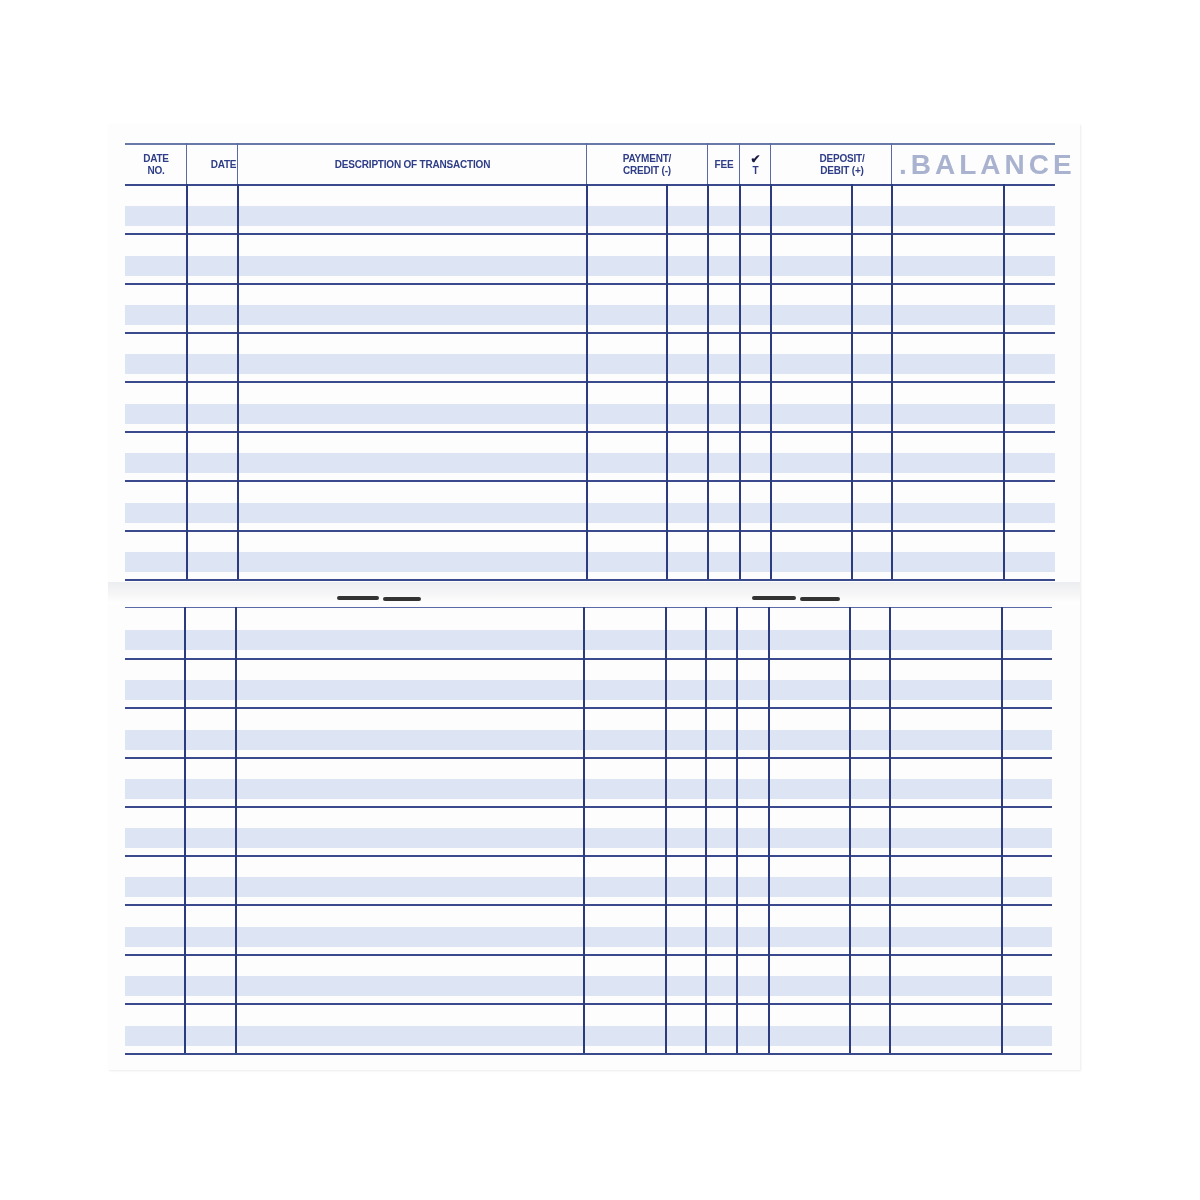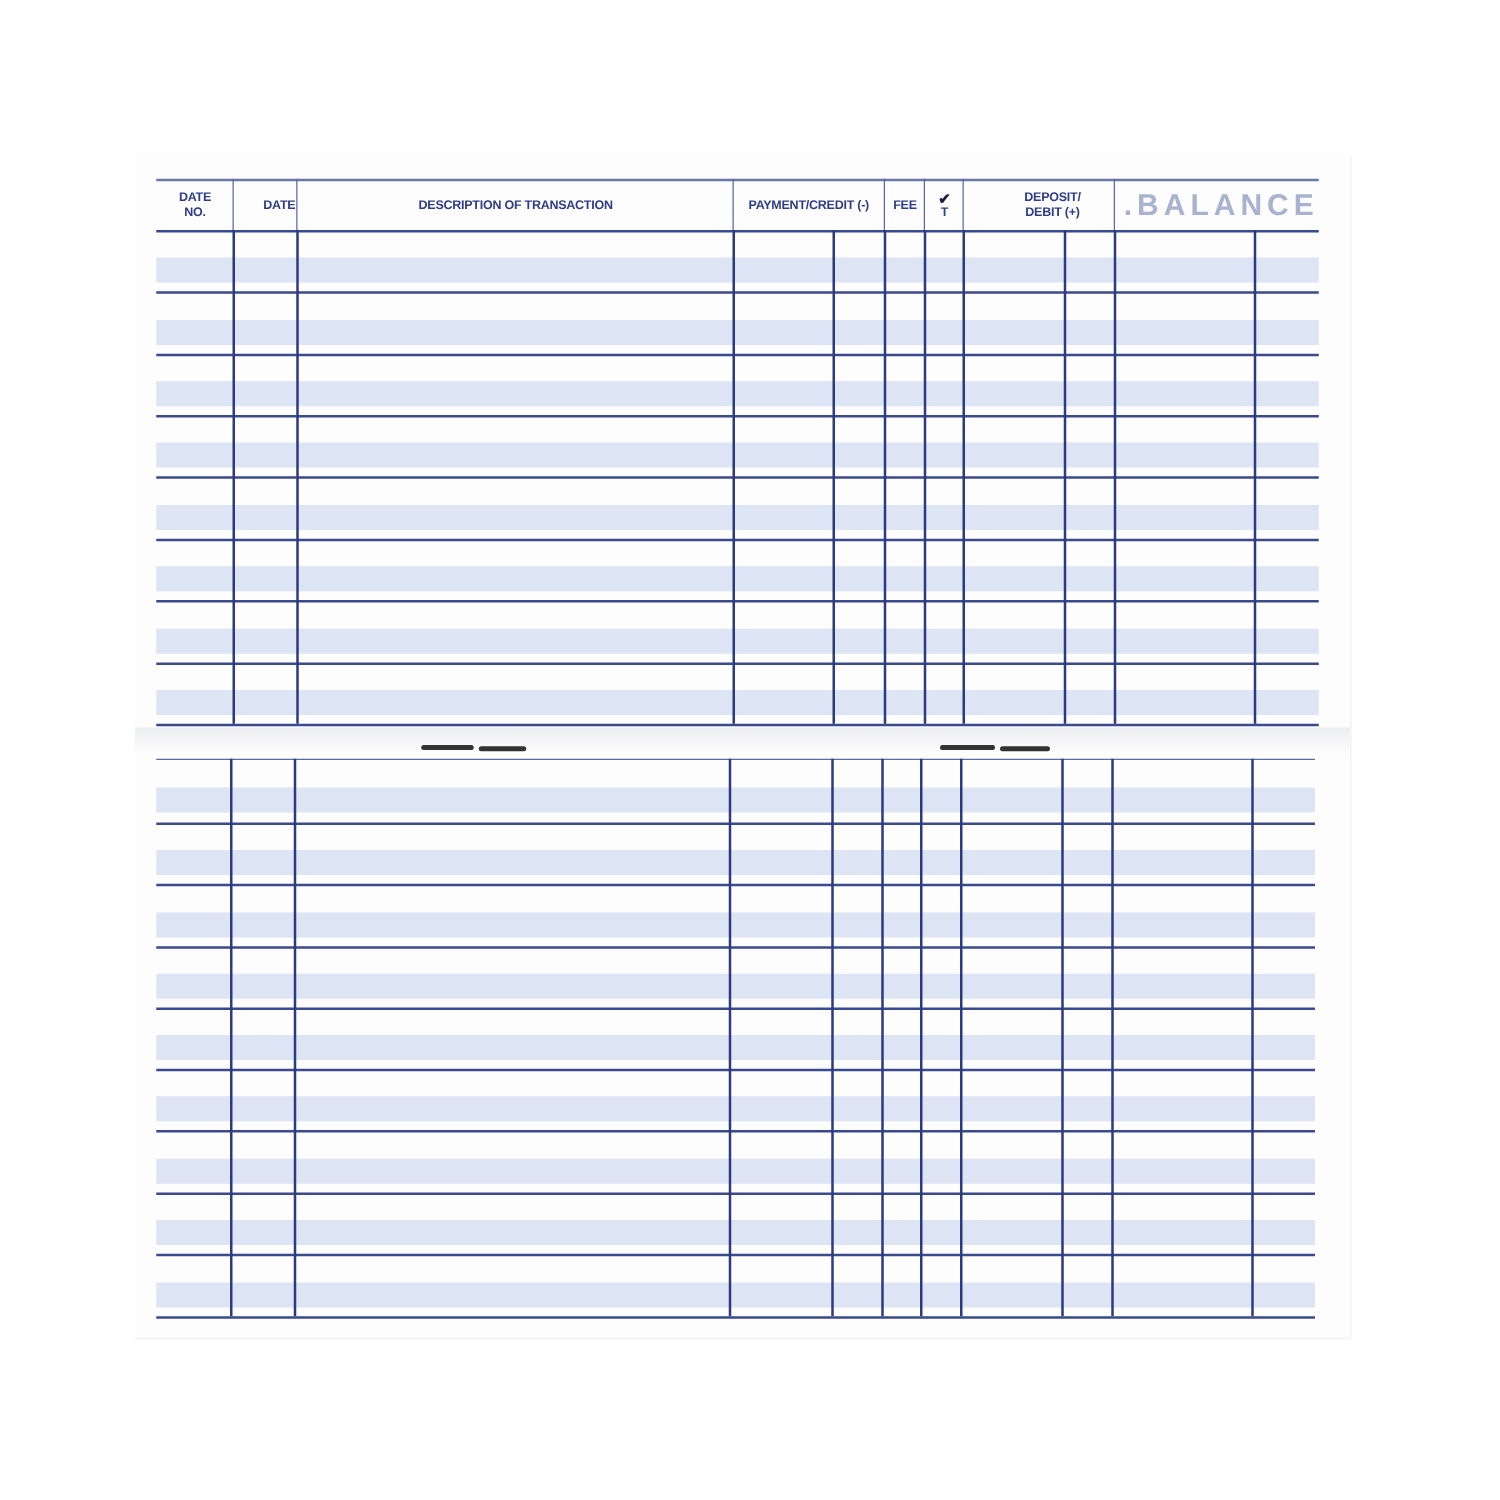--- a/index.html
+++ b/index.html
@@ -2,38 +2,38 @@
 <html><head>
 <meta charset="utf-8">
 <style>
   html, body { margin:0; padding:0; }
   body { width:1200px; height:1200px; background:#ffffff; position:relative; overflow:hidden; font-family:"Liberation Sans", sans-serif; }
   .paper { position:absolute; left:108px; top:124px; width:972px; height:946px; background:#fdfdfe; box-shadow: 1px 1px 2px rgba(0,0,0,0.08); }
   .hline { position:absolute; height:2px; background:#3a4a8c; }
   .vline { position:absolute; width:2px; background:#2c3a80; }
   .band { position:absolute; background:#dde4f3; }
   .hdr { position:absolute; color:#2e3d86; font-size:10px; font-weight:bold; text-align:center; line-height:12px; letter-spacing:-0.2px; display:flex; align-items:center; justify-content:center; }
-  .hdr.balance { color:#a9b3cf; font-size:24px; letter-spacing:4px; font-weight:bold; justify-content:flex-start; padding-left:6px; }
+  .hdr.balance { color:#a9b3cf; font-size:28px; letter-spacing:4px; font-weight:bold; justify-content:flex-start; padding-left:6px; }
   .fold { position:absolute; left:108px; top:582px; width:972px; height:22px; background:linear-gradient(#ecedf0, #f7f7f8 60%, #ffffff); }
   .tabmark { position:absolute; height:4px; background:#333; border-radius:3px; }
 </style>
 </head>
 <body>
 
 <div class="paper"></div>
 
 <div id="top"></div>
 
 <div class="hdr" style="left:126px; top:146px; width:60px; height:38px; flex-direction:column;">
   <span>DATE</span>
   <span>NO.</span>
 </div>
 <div class="hdr" style="left:199px; top:146px; width:49px; height:38px;">DATE</div>
 <div class="hdr" style="left:239px; top:146px; width:347px; height:38px;">DESCRIPTION OF TRANSACTION</div>
-<div class="hdr" style="left:588px; top:146px; width:118px; height:38px; flex-direction:row;">
+<div class="hdr" style="left:588px; top:146px; width:118px; height:38px; flex-direction:column;">
   <span>PAYMENT/</span>
   <span>CREDIT (-)</span>
 </div>
 <div class="hdr" style="left:709px; top:146px; width:30px; height:38px;">FEE</div>
 <div class="hdr" style="left:741px; top:146px; width:29px; height:38px; flex-direction:column;">
   <span style="font-size:12px; color:#1a1a40;">✔</span>
   <span>T</span>
 </div>
 <div class="hdr" style="left:772px; top:146px; width:140px; height:38px; flex-direction:column;">
   <span>DEPOSIT/</span>

